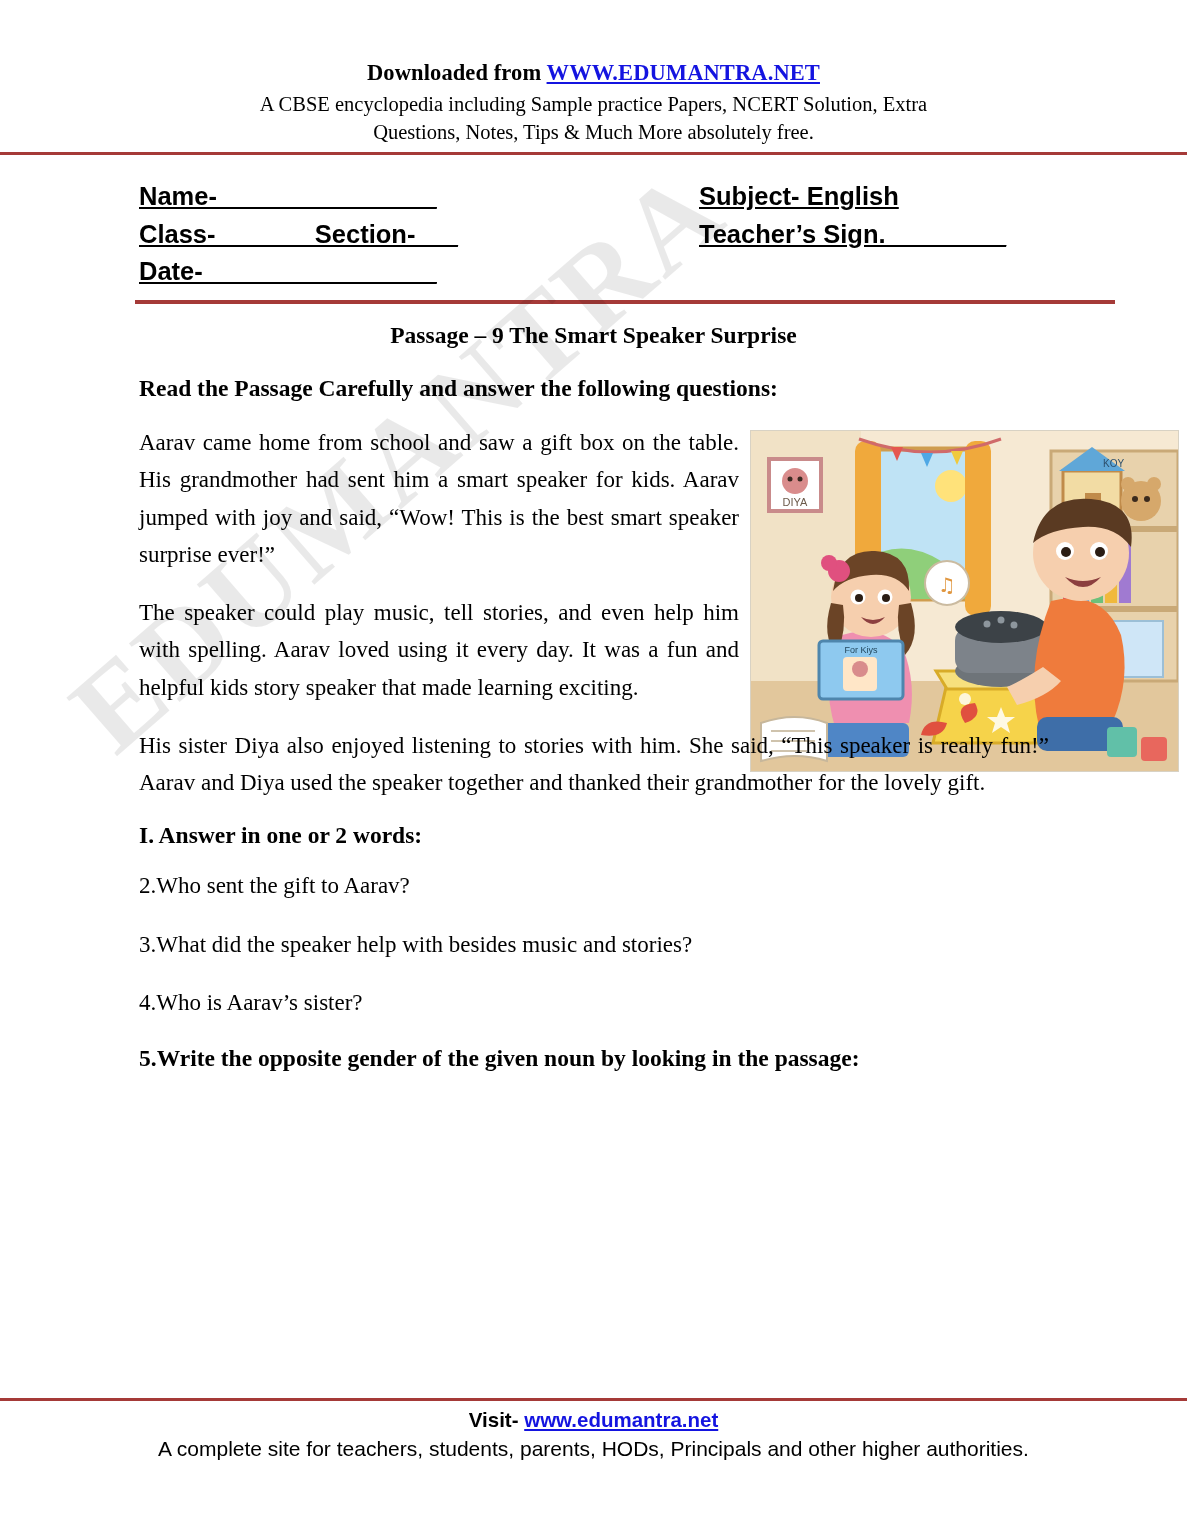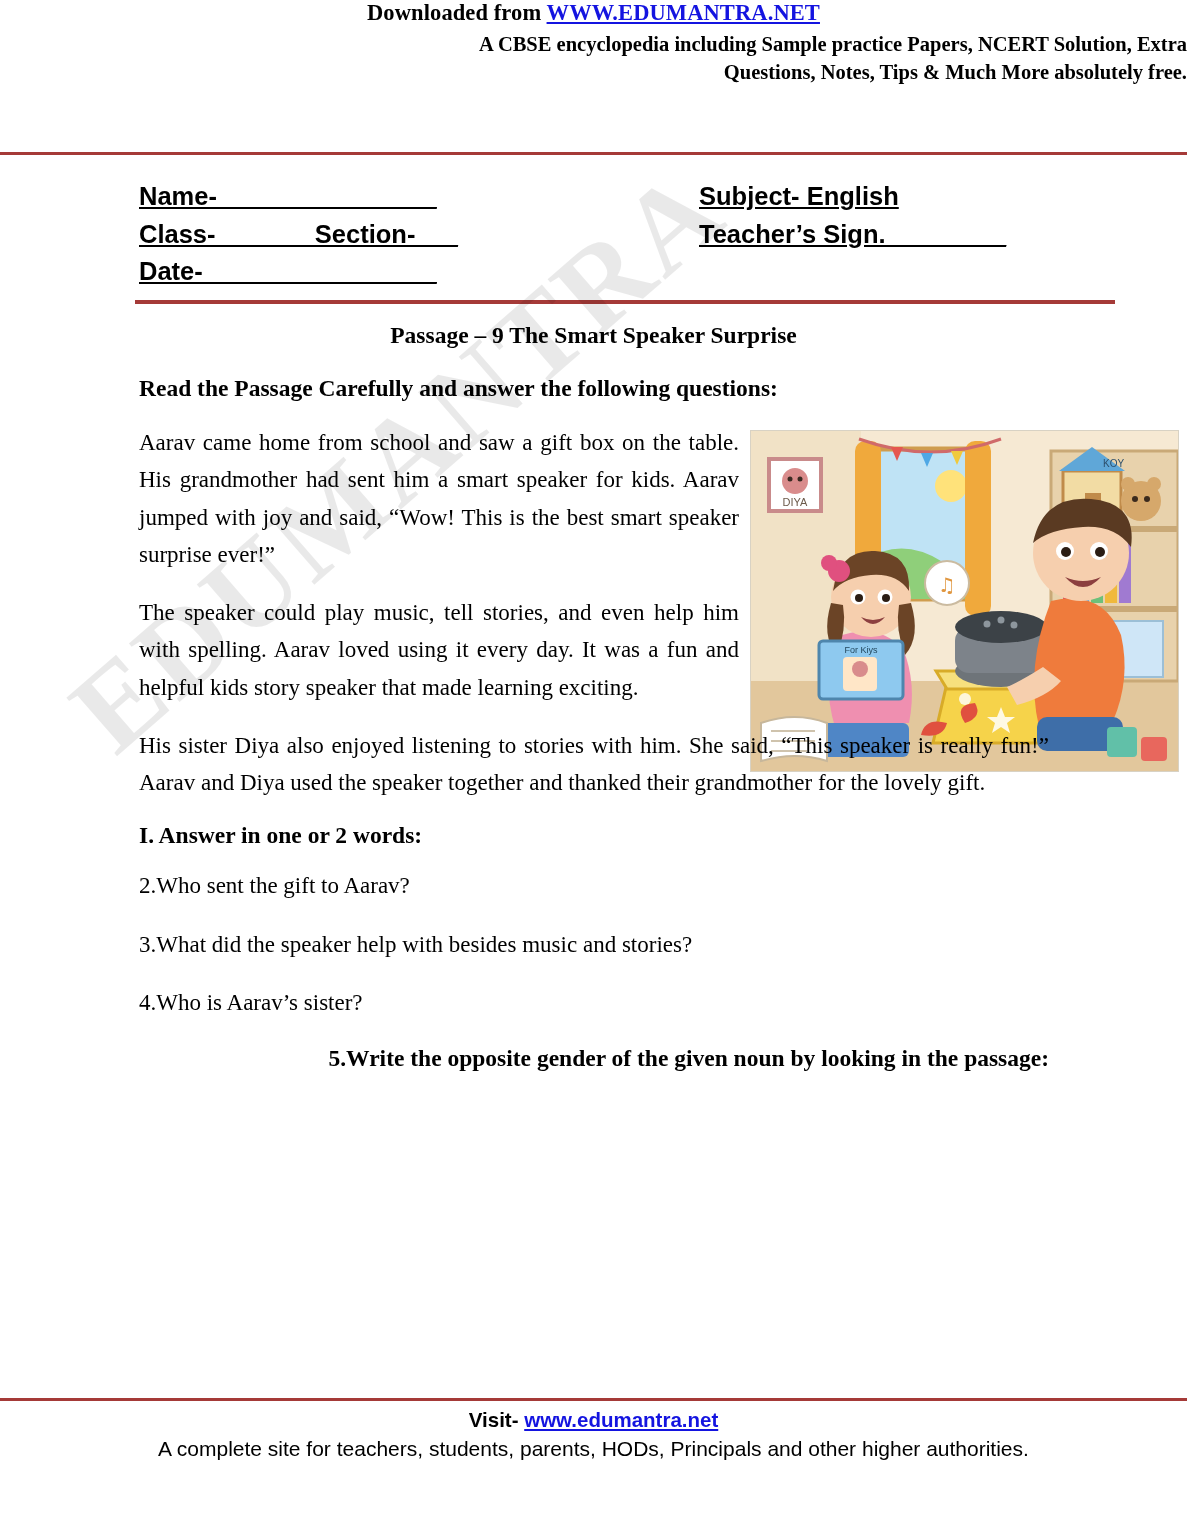--- a/index.html
+++ b/index.html
@@ -42,39 +42,39 @@
     font-weight: 700;
     letter-spacing: 4px;
     color: rgba(0, 0, 0, 0.085);
     transform: rotate(-41deg);
     transform-origin: left center;
     white-space: nowrap;
   }
 
   
   .header {
+    padding-top: 60px;
     text-align: center;
     position: relative;
     z-index: 10;
   }
   .header .line1 {
     font-size: 22.5px;
     font-weight: 700;
     letter-spacing: 0.1px;
   }
   .header .line1 a {
     color: #1414e0;
     text-decoration: underline;
   }
   .header .line2 {
     font-size: 20.5px;
-    font-weight: 700;
+    font-weight: 400;
     line-height: 1.38;
     margin-top: 4px;
-    text-align: right;
   }
 
   .rule-top {
     position: absolute;
     left: 0;
     top: 152px;
     width: 1187px;
     height: 3px;
     background: #a53a38;
   }
@@ -152,21 +152,20 @@
   .question {
     font-size: 23px;
     line-height: 1.5;
     margin-bottom: 24px;
   }
   .q-bold {
     font-size: 23.5px;
     font-weight: 700;
     margin-top: 8px;
     margin-bottom: 22px;
-    text-align: right;
   }
   .answer-line {
     font-size: 23px;
   }
 
   
   .illustration {
     position: absolute;
     left: 750px;
     top: 430px;

